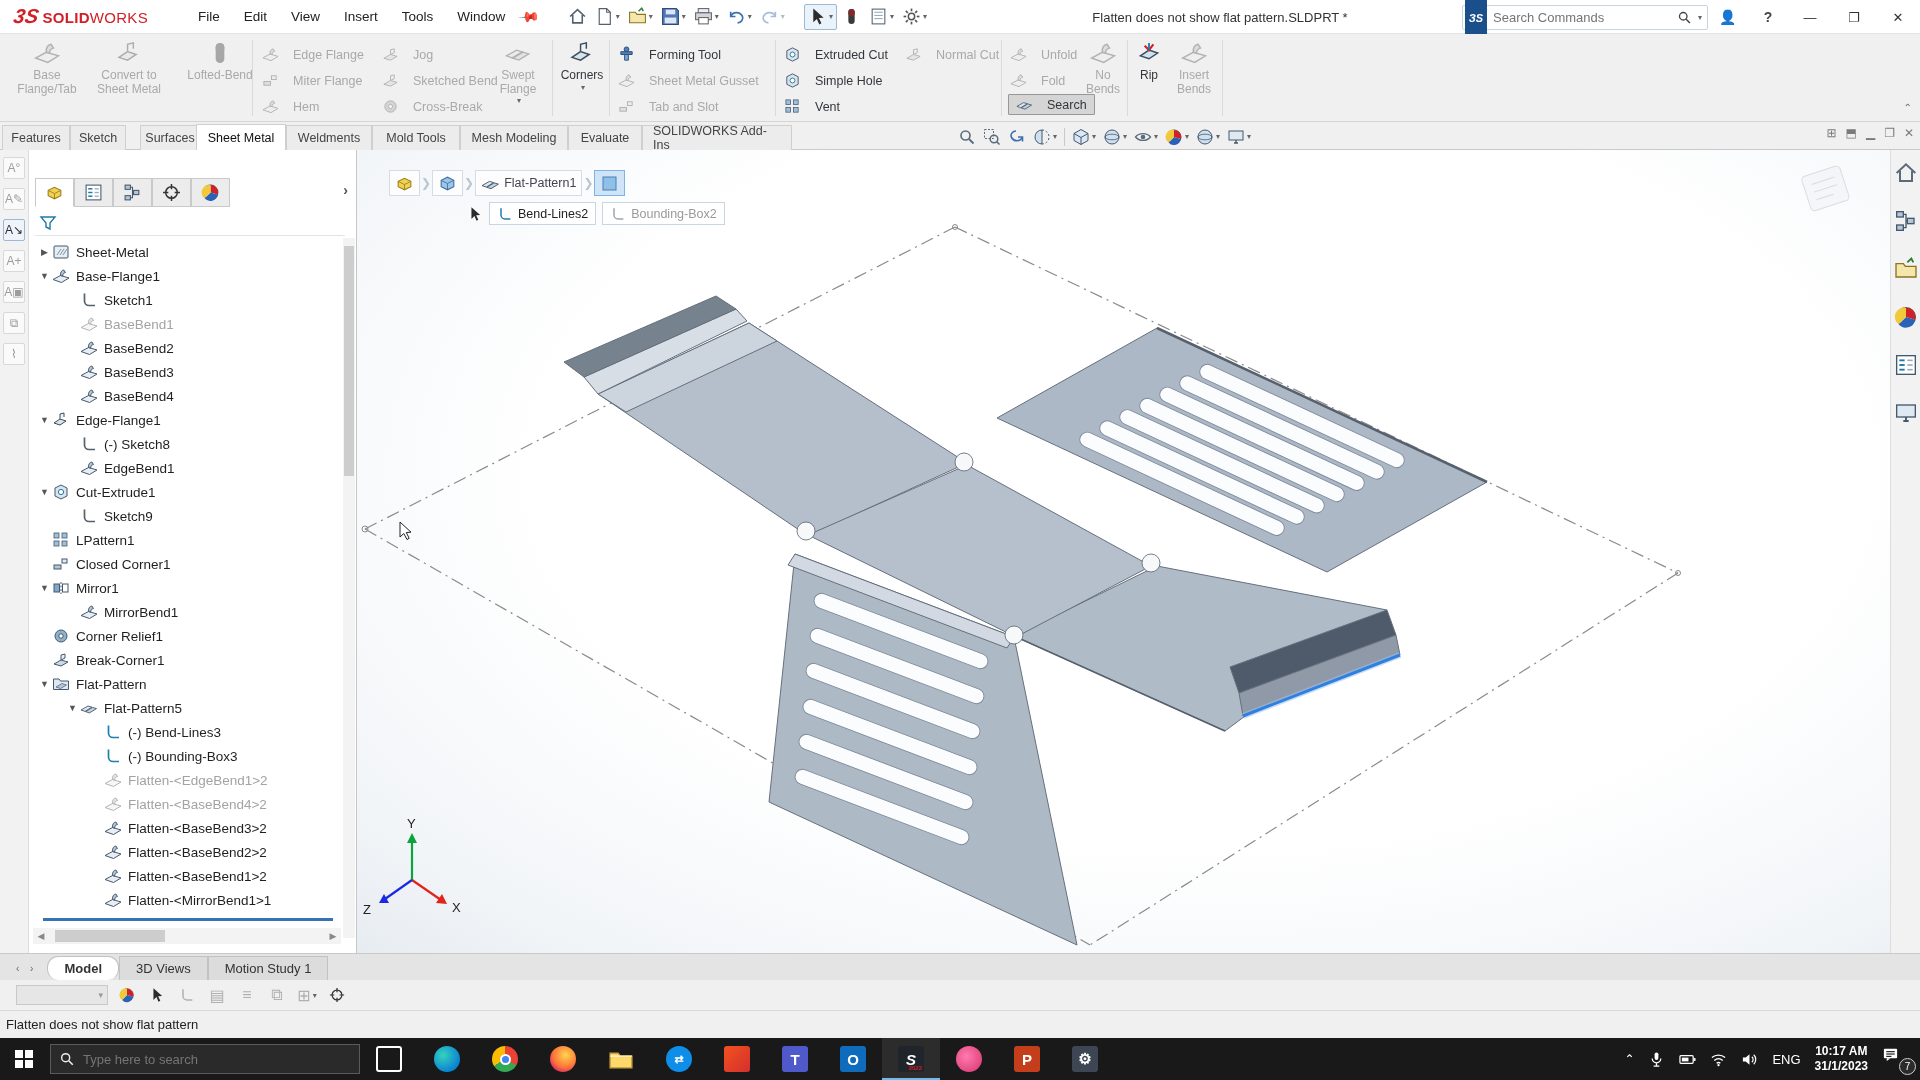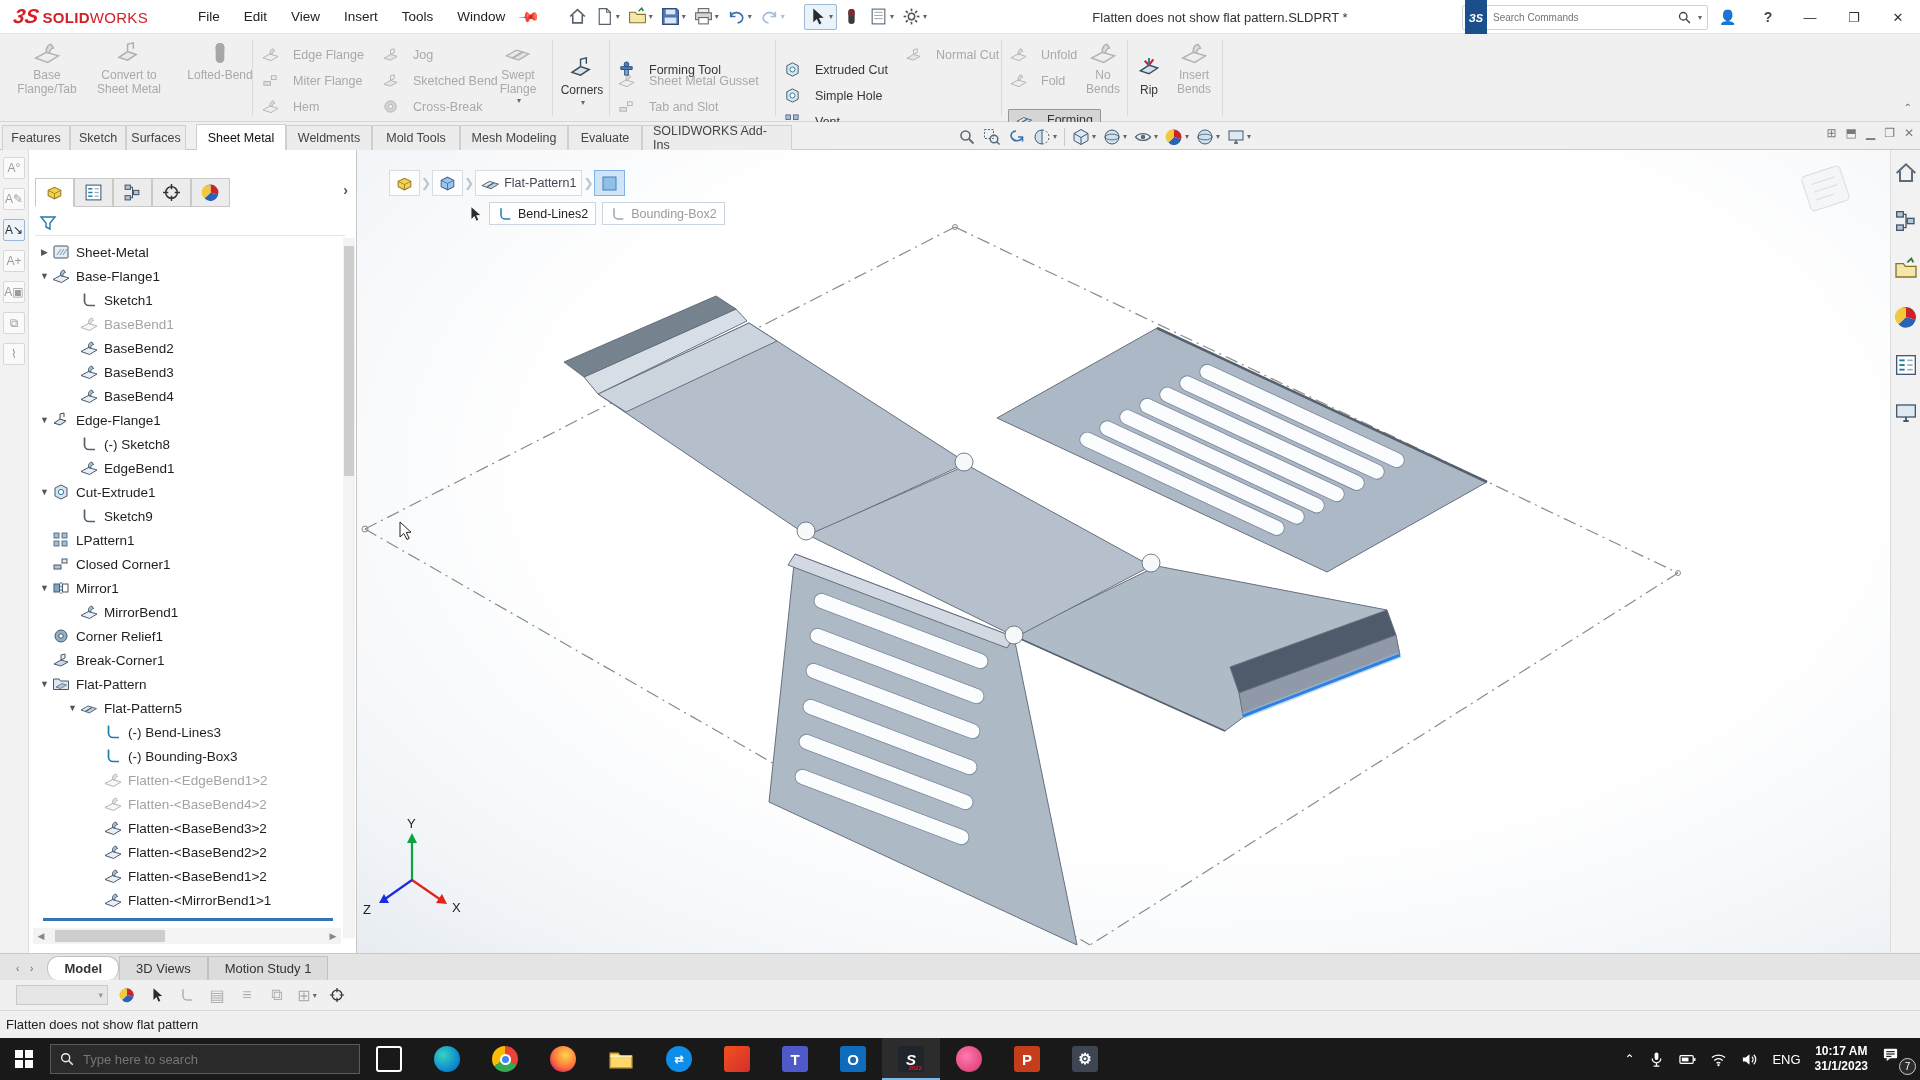--- a/index.html
+++ b/index.html
@@ -17,35 +17,35 @@
   .menus .mi { font-size:13.5px; color:#222; padding:6px 12px; cursor:default; }
   .pin { color:#555; font-size:14px; margin-left:4px; transform:rotate(40deg); }
   .qat { display:flex; align-items:center; margin-left:26px; gap:2px; }
   .qbtn { display:flex; align-items:center; height:26px; padding:0 3px; }
   .qbtn svg { width:19px; height:19px; }
   .caret { font-size:8px; color:#666; margin-left:2px; }
   .qsel { border:1px solid #9db8d2; background:#eaf2fa; border-radius:2px; }
   .wtitle { position:absolute; left:1010px; top:0; width:420px; height:34px; display:flex; align-items:center; justify-content:center; font-size:13px; color:#333; }
   .searchbox { position:absolute; left:1462px; top:5px; width:246px; height:25px; border:1px solid #c9d4de; background:#fff; display:flex; align-items:center; border-radius:2px; }
   .sw-badge { width:22px; height:35px; background:#1a4f8b; color:#fff; font-size:11px; font-style:italic; font-weight:bold; display:flex; align-items:center; justify-content:center; margin-left:2px; }
-  .searchbox input { border:none; outline:none; flex:1; font-size:10px; color:#888; padding:0 6px; font-family:"Liberation Sans",sans-serif; }
+  .searchbox input { border:none; outline:none; flex:1; font-size:13px; color:#888; padding:0 6px; font-family:"Liberation Sans",sans-serif; }
   .searchbox .mag { width:15px; height:15px; margin-right:4px; color:#444; }
   .titlebar-right { position:absolute; right:0; top:0; height:34px; display:flex; align-items:center; }
   .tb-ico { width:40px; height:34px; display:flex; align-items:center; justify-content:center; color:#444; font-size:14px; }
   .wbtn { width:44px; height:34px; display:flex; align-items:center; justify-content:center; color:#333; font-size:13px; }
 
   
   #ribbon { position:absolute; left:0; top:34px; width:1920px; height:88px; background:#f0f0f0; border-bottom:1px solid #d5d5d5; }
   .rsep { position:absolute; top:6px; height:76px; width:1px; background:#dadada; }
   .bigbtn { position:absolute; top:6px; display:flex; flex-direction:column; align-items:center; width:86px; }
   .bigbtn svg { width:26px; height:26px; }
   .bigbtn .l { font-size:12px; line-height:13.5px; text-align:center; margin-top:3px; }
   .dis { color:#a9a9a9; }
   .dis svg { opacity:.4; filter:grayscale(1); }
-  .en { color:#33373c;margin-top:15px; }
+  .en { color:#33373c; }
   .smallbtn { position:absolute; display:flex; align-items:center; gap:14px; height:21px; font-size:12.5px; }
   .smallbtn svg { width:17px; height:17px; }
   .pressed { background:#d5d5d5; border:1px solid #979797; padding:0 7px; border-radius:1px; }
   .ribcollapse { position:absolute; right:8px; top:68px; color:#666; font-size:10px; }
 
   
   #tabrow { position:absolute; left:0; top:122px; width:1920px; height:28px; background:#f0f0f0; border-bottom:1px solid #c9c9c9; }
   .ctab { position:absolute; top:3px; height:25px; display:flex; align-items:center; justify-content:center; font-size:12.5px; color:#444; border:1px solid #cfcfcf; border-bottom:none; background:#ececec; padding:0 10px; }
   .ctab.active { background:#ffffff; color:#111; height:26px; top:2px; z-index:2; }
   .headsup { position:absolute; left:958px; top:2px; height:25px; display:flex; align-items:center; gap:7px; color:#5b6b7a; }
@@ -590,21 +590,21 @@
     <div class="smallbtn dis" style="left:1010px;top:36px">
         <svg>
           <use href="#i-bend"></use>
         </svg>
         <span>Fold</span>
       </div>
     <div class="smallbtn en pressed" style="left:1008px;top:60px">
         <svg>
           <use href="#i-flat"></use>
         </svg>
-        <span>Forming</span>
+        <span>Search</span>
       </div>
     <div class="bigbtn dis" style="left:1082px;width:42px">
         <svg>
           <use href="#i-bend"></use>
         </svg>
         <span class="l"><span>No</span><br><span>Bends</span></span>
       </div>
     <div class="rsep" style="left:1127px"></div>
 
     <div class="bigbtn en" style="left:1130px;width:38px">
@@ -619,21 +619,21 @@
         </svg>
         <span class="l"><span>Insert</span><br><span>Bends</span></span>
       </div>
     <div class="rsep" style="left:1222px"></div>
     <span class="ribcollapse">⌃</span>
   </div>
 
   <div id="tabrow">
     <span class="ctab" style="left:2px;width:68px">Features</span>
     <span class="ctab" style="left:70px;width:56px">Sketch</span>
-    <span class="ctab" style="left:126px;width:60px">Surfaces</span>
+    <span class="ctab" style="left:140px;width:60px">Surfaces</span>
     <span class="ctab active" style="left:196px;width:90px">Sheet Metal</span>
     <span class="ctab" style="left:286px;width:86px">Weldments</span>
     <span class="ctab" style="left:372px;width:88px">Mold Tools</span>
     <span class="ctab" style="left:460px;width:108px">Mesh Modeling</span>
     <span class="ctab" style="left:568px;width:74px">Evaluate</span>
     <span class="ctab" style="left:642px;width:150px">SOLIDWORKS Add-Ins</span>
     <div class="headsup">
       <span class="hu">
           <svg>
             <use href="#i-mag"></use>

